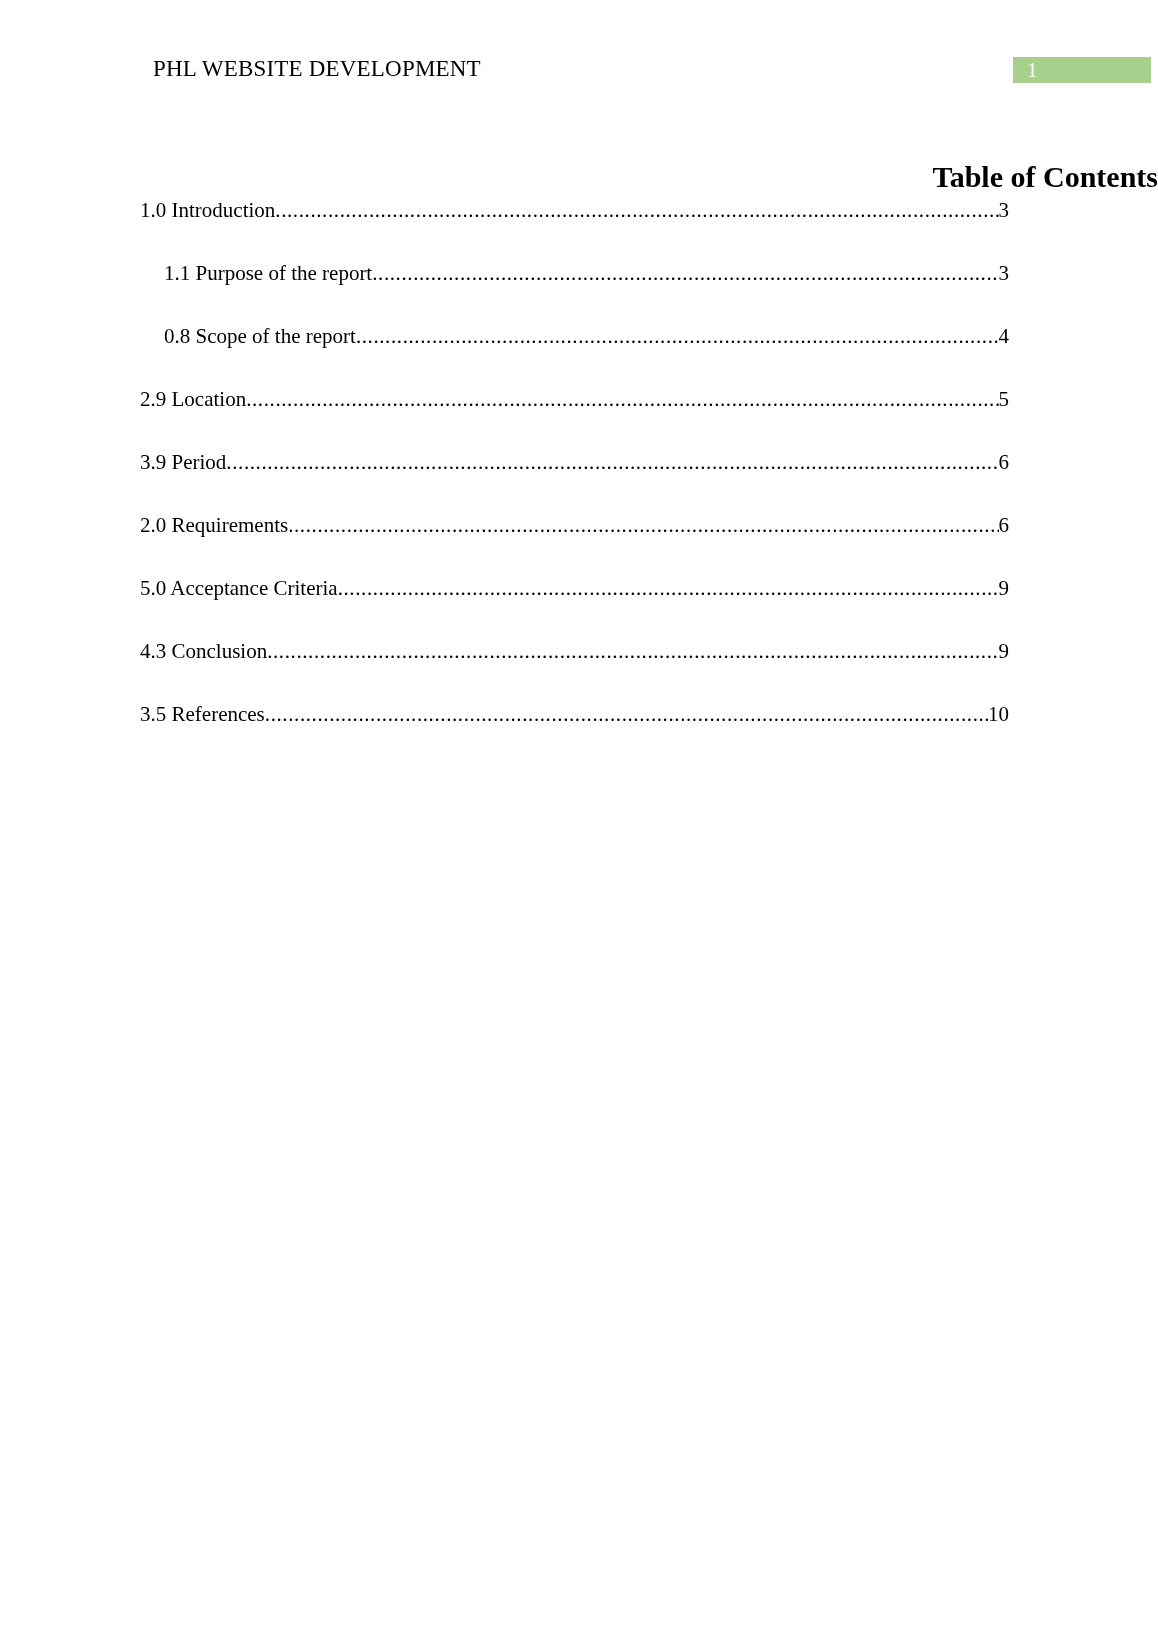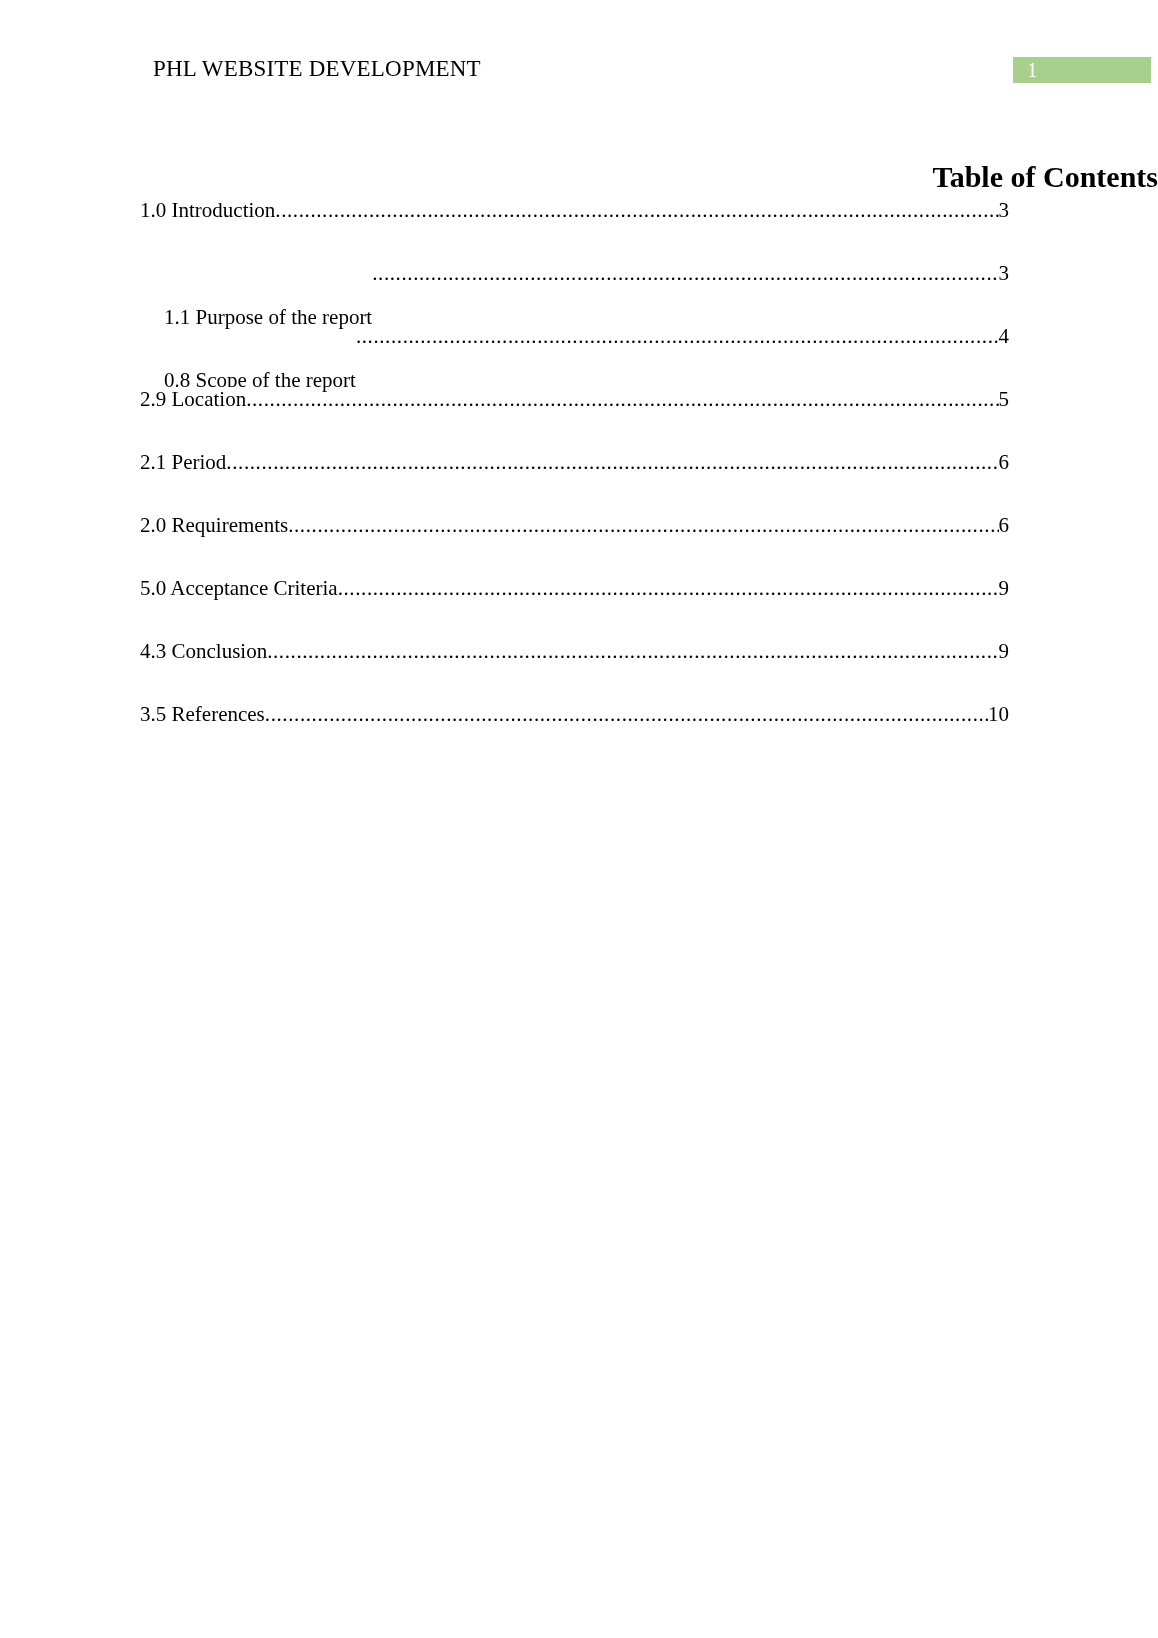--- a/index.html
+++ b/index.html
@@ -7,21 +7,21 @@
          font-family: "Liberation Serif", "DejaVu Serif", serif; color: #000; }
   .header-title { position: absolute; left: 153px; top: 56px; font-size: 23px; letter-spacing: 0.2px; white-space: nowrap; }
   .page-badge { position: absolute; left: 1013px; top: 57px; width: 138px; height: 26px; background: #a8d08d;
                 color: #ffffff; font-size: 21px; line-height: 26px; padding-left: 14px; box-sizing: border-box; }
   .toc-heading { position: absolute; left: 0; width: 1158px; top: 160px; text-align: right; font-weight: bold; font-size: 30px; }
   .toc { position: absolute; left: 140px; width: 869px; top: 198px; }
   .toc-row { position: relative; height: 63px; font-size: 21px; display: flex; align-items: flex-start; }
   .toc-row .label { white-space: nowrap; background: #fff; }
   .toc-row .leader { flex: 1; overflow: hidden; white-space: nowrap; letter-spacing: 0.6px; }
   .toc-row .page { white-space: nowrap; }
-  .toc-row.sub .label { padding-left: 24px; margin-top: 44px; }
+  .toc-row.sub .label { padding-left: 24px; }
 </style>
 </head>
 <body>
 
 <div class="header-title">PHL WEBSITE DEVELOPMENT</div>
 <div class="page-badge">
   <span>1</span>
 </div>
 
 <div class="toc-heading">Table of Contents</div>
@@ -41,21 +41,21 @@
     <span class="label">0.8 Scope of the report</span>
     <span class="leader">..........................................................................................................................................................................................</span>
     <span class="page">4</span>
   </div>
   <div class="toc-row">
     <span class="label">2.9 Location</span>
     <span class="leader">..........................................................................................................................................................................................</span>
     <span class="page">5</span>
   </div>
   <div class="toc-row">
-    <span class="label">2.1 Period</span>
+    <span class="label">3.9 Period</span>
     <span class="leader">..........................................................................................................................................................................................</span>
     <span class="page">6</span>
   </div>
   <div class="toc-row">
     <span class="label">2.0 Requirements</span>
     <span class="leader">..........................................................................................................................................................................................</span>
     <span class="page">6</span>
   </div>
   <div class="toc-row">
     <span class="label">5.0 Acceptance Criteria</span>

